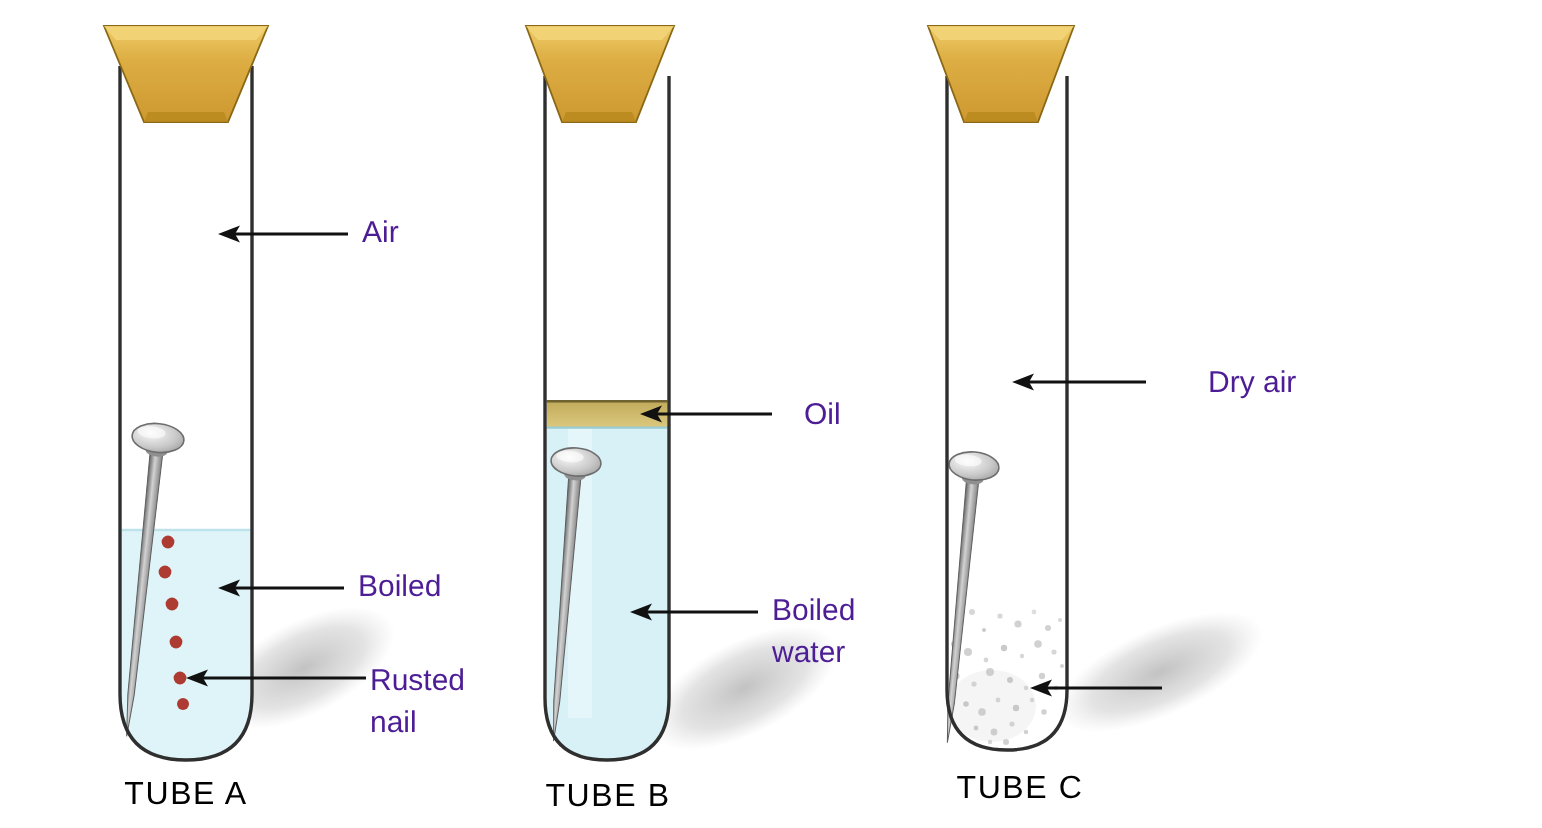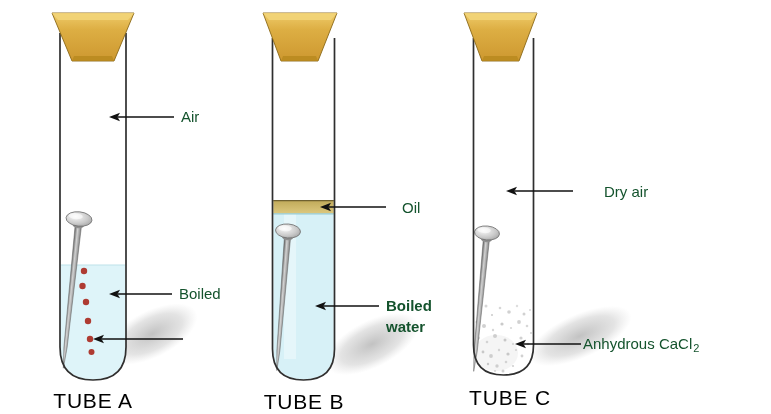--- a/index.html
+++ b/index.html
@@ -1,22 +1,22 @@
 <!DOCTYPE html>
 <html><head>
 <meta charset="utf-8">
 <style>
   html,body{margin:0;padding:0;background:#fff;}
   .canvas{position:relative;width:771px;height:414px;background:#ffffff;overflow:hidden;
           font-family:"Liberation Sans",sans-serif;}
   .canvas svg{position:absolute;left:0;top:0;}
-  .lbl{position:absolute;font-size:15px;line-height:17px;color:#14532d;white-space:nowrap;}
-  .lbl.wrap{white-space:normal;line-height:21px;font-weight:bold;}
+  .lbl{position:absolute;font-size:15px;line-height:17px;color:#4c1d95;white-space:nowrap;}
+  .lbl.wrap{white-space:normal;line-height:21px;}
   .sub{font-size:11px;position:relative;top:3px;margin-left:1px;}
-  .cap{position:absolute;width:110px;text-align:center;font-size:21px;letter-spacing:0.8px;color:#000;}
+  .cap{position:absolute;width:110px;text-align:center;font-size:16px;letter-spacing:0.8px;color:#000;}
 </style>
 </head>
 <body>
 
 <div class="canvas">
 
 <svg width="771" height="414" viewBox="0 0 771 414">
   <defs>
     <linearGradient id="corkV" x1="0" y1="0" x2="0" y2="1">
       <stop offset="0" stop-color="#EFCB69"></stop>
@@ -176,22 +176,22 @@
     </g>
     <g>
       <line x1="581" y1="344" x2="523.5" y2="344"></line>
       <polygon points="515,344 526,339.8 523.5,344 526,348.2" stroke="none"></polygon>
     </g>
   </g>
 </svg>
 
 <div class="lbl" style="left:181px;top:108px">Air</div>
 <div class="lbl" style="left:179px;top:285px">Boiled</div>
+<div class="lbl wrap" style="left:185px;top:330px;width:62px">Rusted nail</div>
 <div class="lbl" style="left:402px;top:199px">Oil</div>
 <div class="lbl wrap" style="left:386px;top:295px;width:56px">Boiled water</div>
 <div class="lbl" style="left:604px;top:183px">Dry air</div>
-<div class="lbl" style="left:583px;top:335px"><span>Anhydrous CaCl</span><span class="sub">2</span></div>
 
 <div class="cap" style="left:38px;top:389px">TUBE A</div>
 <div class="cap" style="left:455px;top:386px">TUBE C</div>
 <div class="cap" style="left:249px;top:390px">TUBE B</div>
 
 </div>
 
 </body></html>

